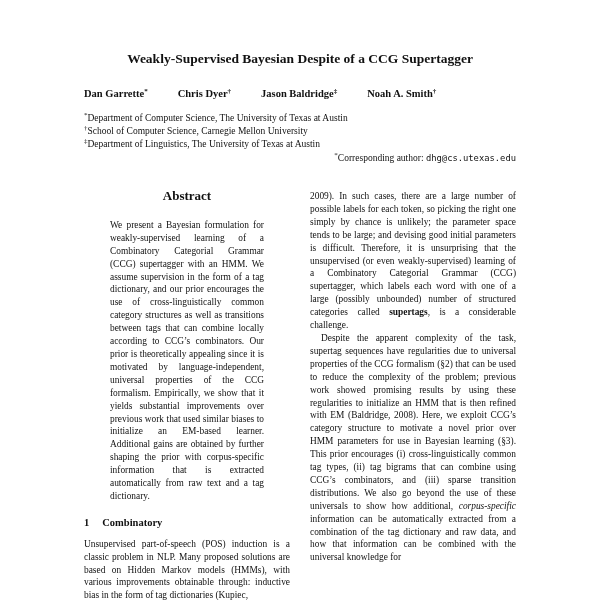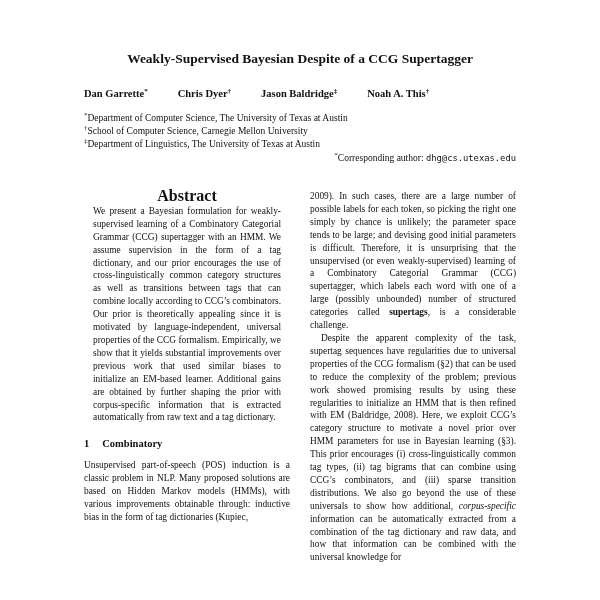--- a/index.html
+++ b/index.html
@@ -43,24 +43,24 @@
   }
   .col {
     flex: 1 1 0;
     font-size: 9.4px;
     line-height: 12.9px;
     text-align: justify;
   }
   .abstract-heading {
     text-align: center;
     font-weight: bold;
-    font-size: 16px;
-    margin-bottom: 2px;
+    font-size: 13px;
+    margin-bottom: 16px;
   }
-  .abstract-body { margin: 0 9px; }
+  .abstract-body { margin: 0 26px; }
   .section-heading {
     font-weight: bold;
     font-size: 10.5px;
     margin-top: 14px;
     margin-bottom: 8px;
     text-align: left;
   }
   .sec-num { display: inline-block; margin-right: 13px; }
   p { margin: 0; }
   .indent { text-indent: 11px; }
@@ -69,21 +69,21 @@
 <body>
 
 <div class="page">
 
   <div class="title">Weakly-Supervised Bayesian Despite of a CCG Supertagger</div>
 
   <div class="authors">
     <span><span>Dan Garrette</span><sup>*</sup></span>
     <span><span>Chris Dyer</span><sup>†</sup></span>
     <span><span>Jason Baldridge</span><sup>‡</sup></span>
-    <span><span>Noah A. This</span><sup>†</sup></span>
+    <span><span>Noah A. Smith</span><sup>†</sup></span>
   </div>
 
   <div class="affiliations">
     <div><sup>*</sup><span>Department of Computer Science, The University of Texas at Austin</span></div>
     <div><sup>†</sup><span>School of Computer Science, Carnegie Mellon University</span></div>
     <div><sup>‡</sup><span>Department of Linguistics, The University of Texas at Austin</span></div>
   </div>
 
   <div class="corresponding">
     <sup>*</sup><span>Corresponding author: </span><span class="email">dhg@cs.utexas.edu</span>

